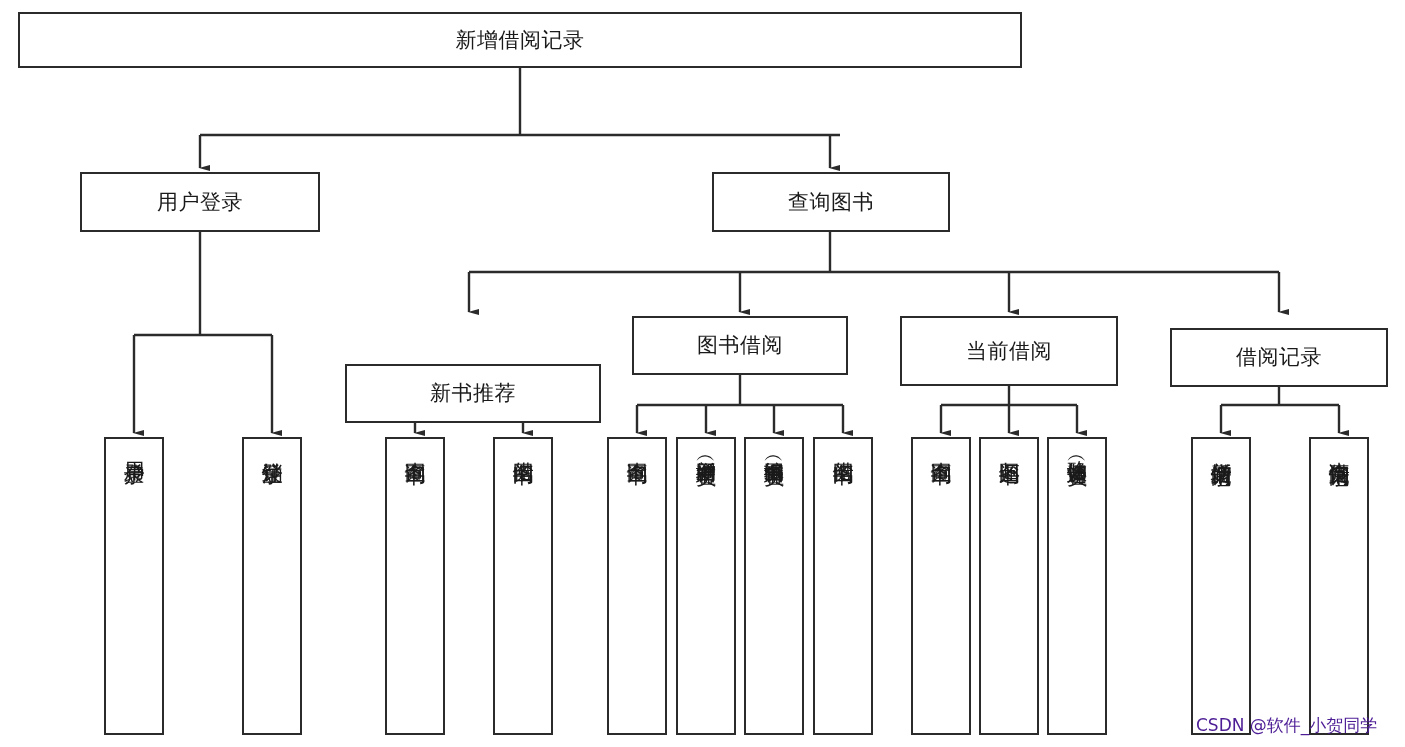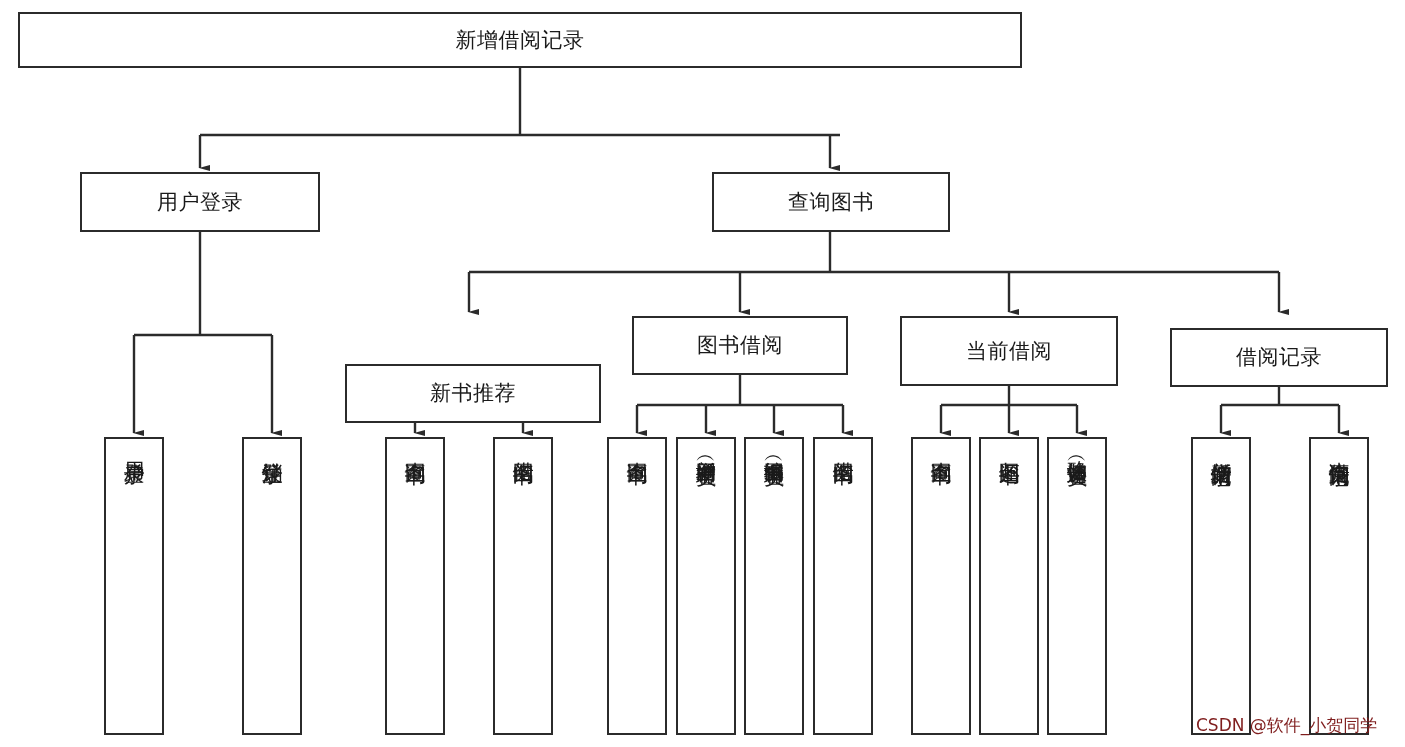--- a/index.html
+++ b/index.html
@@ -63,21 +63,21 @@
     max-height: 100%;
   }
   .node.vert.tall-text .node-label {
     font-size: 20px;
   }
   #watermark {
     position: absolute;
     left: 1196px;
     top: 714px;
     font-size: 17px;
-    color: #7f1d1d;
+    color: #4c1d95;
     white-space: nowrap;
     z-index: 5;
     font-family: "DejaVu Sans", "Liberation Sans", sans-serif;
   }
 </style>
 </head>
 <body>
 
 <div id="diagram-root">
 

